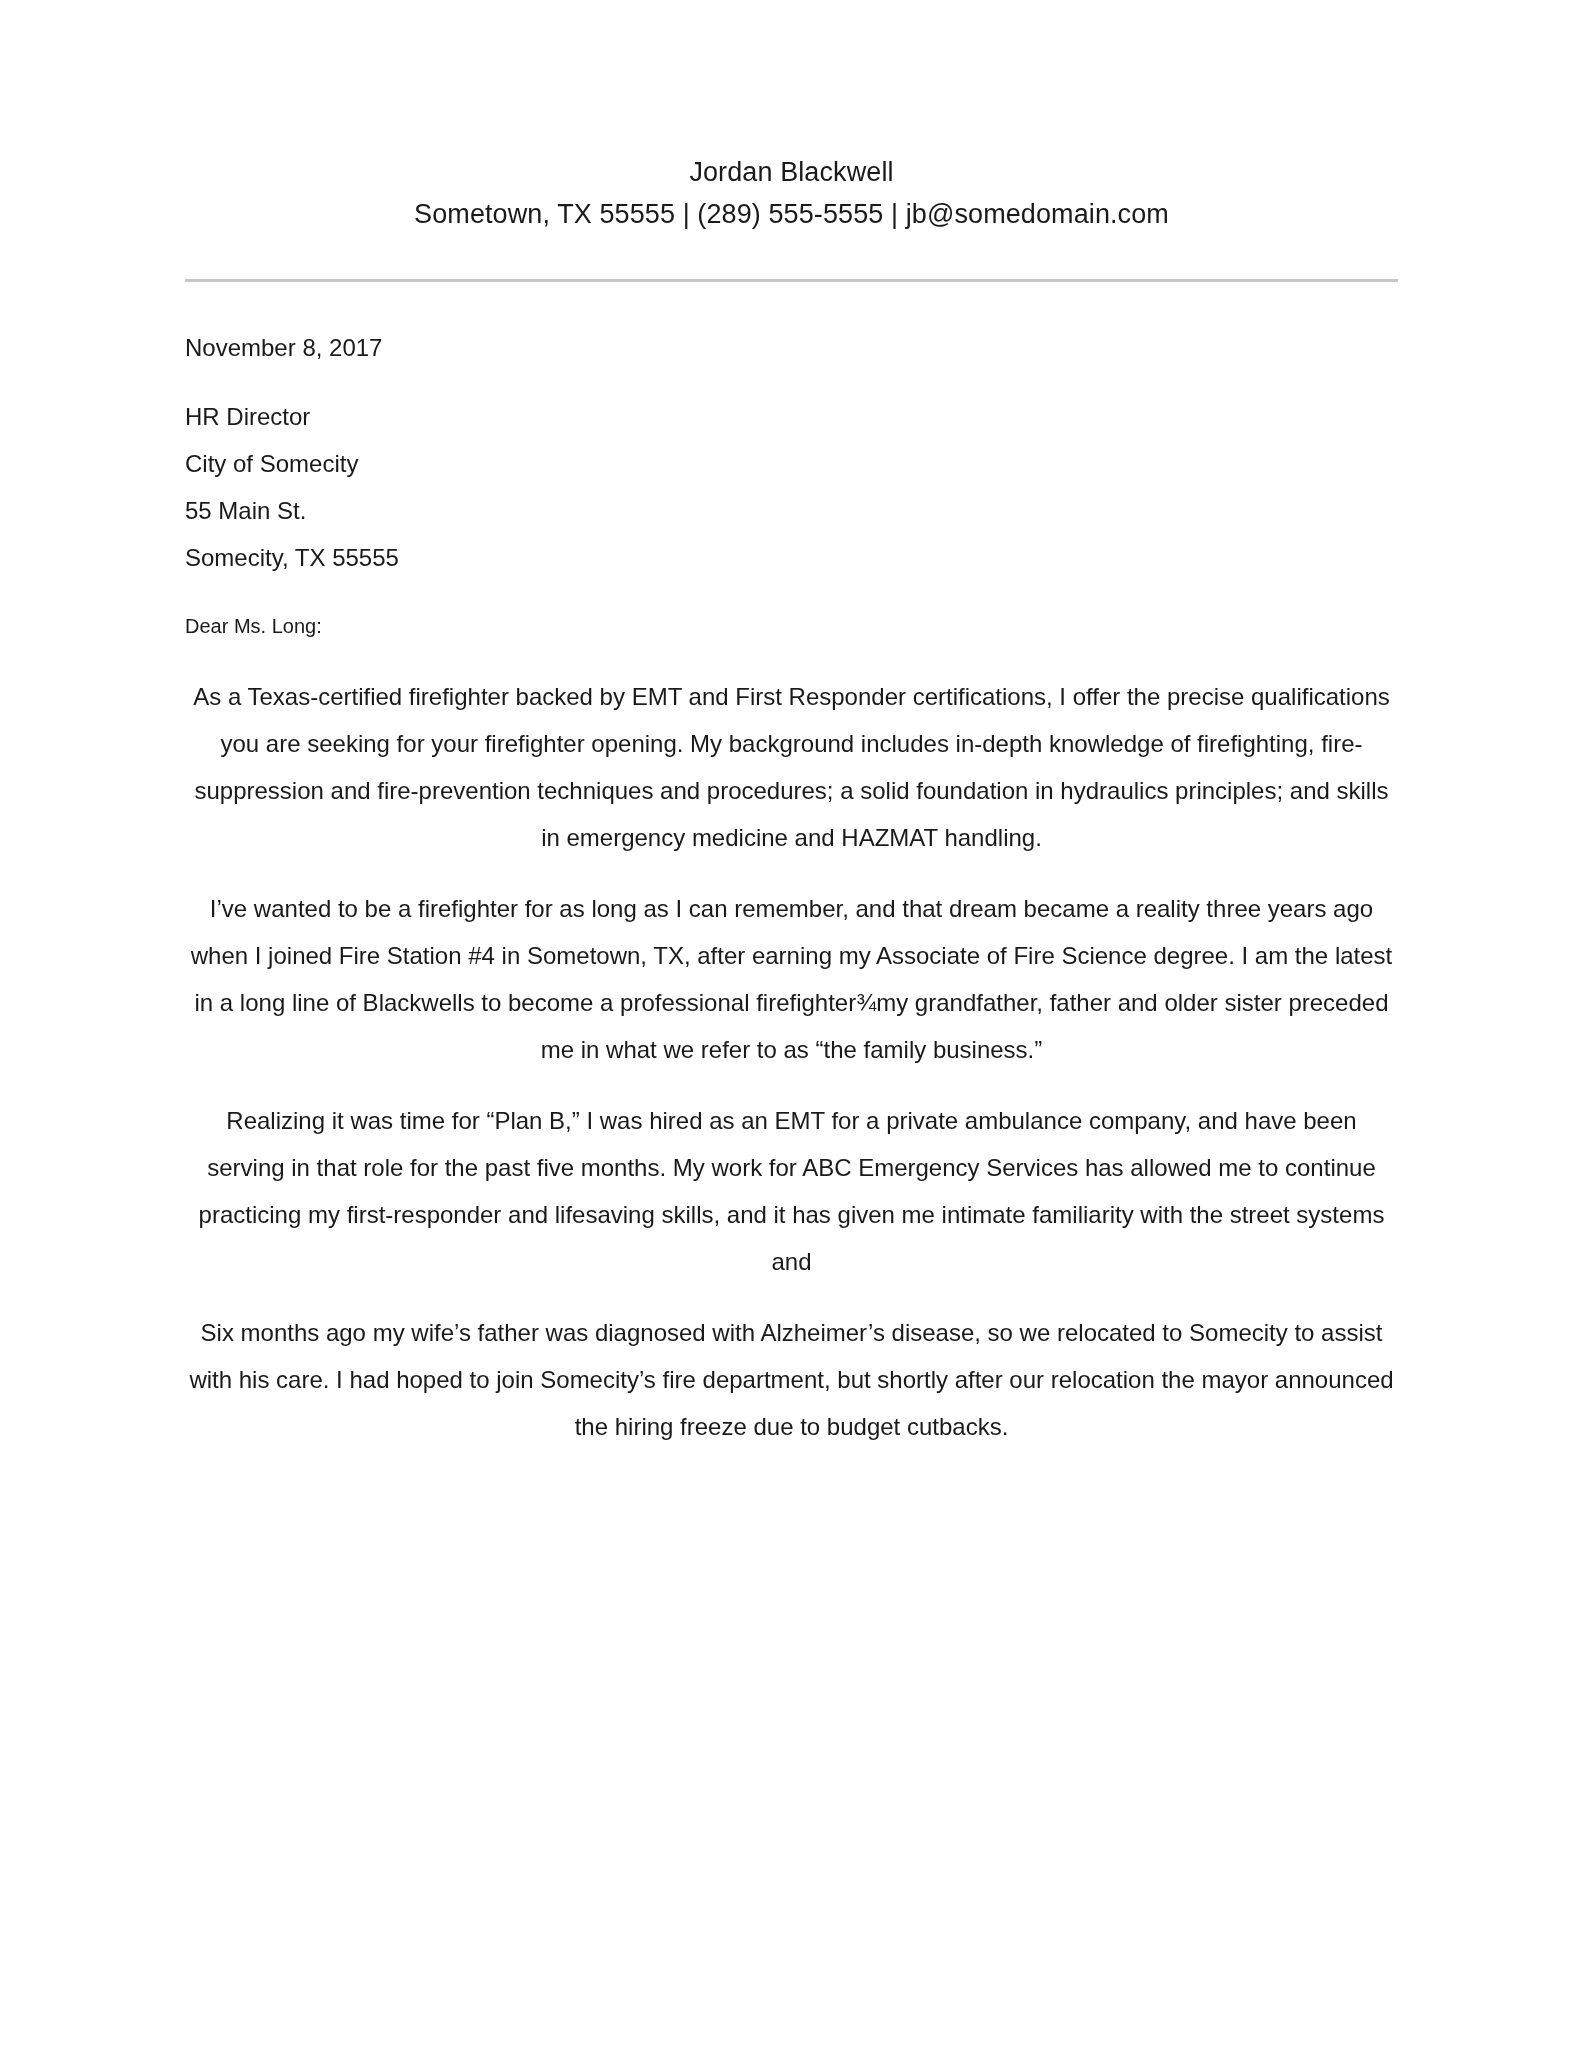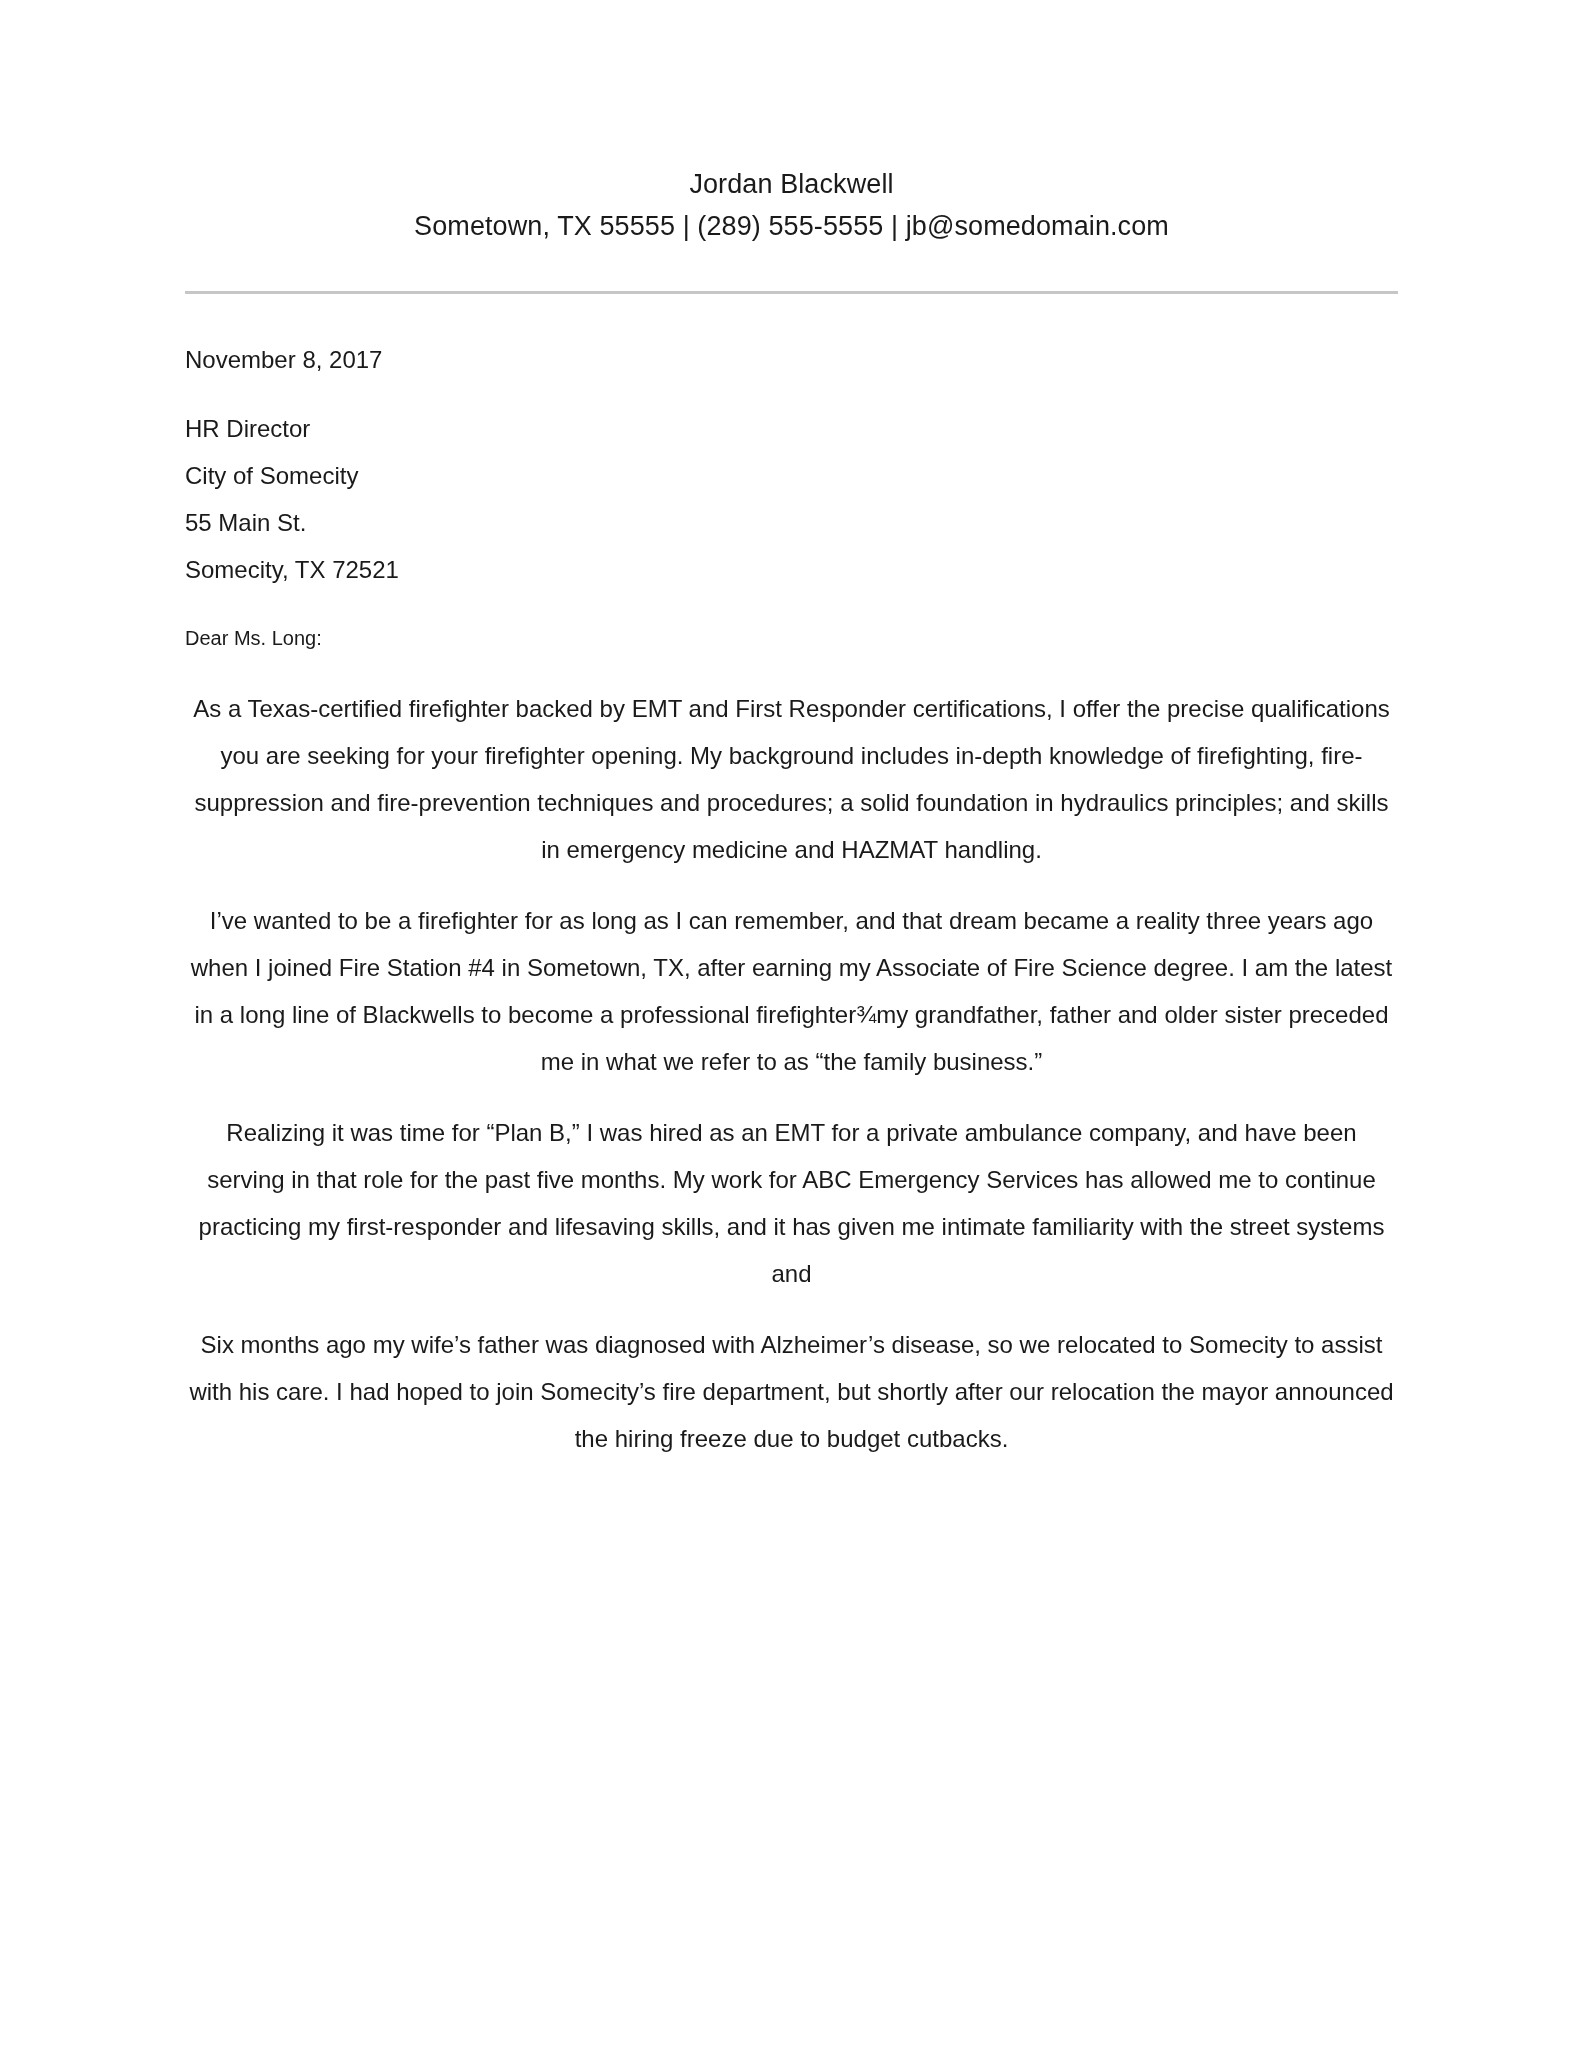--- a/index.html
+++ b/index.html
@@ -16,21 +16,21 @@
     position: relative;
     width: 1583px;
     height: 2048px;
     background: #ffffff;
     box-sizing: border-box;
     overflow: hidden;
   }
   .sheet {
     position: absolute;
     left: 185px;
-    top: 16px;
+    top: 4px;
     width: 1213px;
   }
 
   
   .letterhead {
     padding-top: 148px;
     text-align: center;
   }
   .lh-name {
     font-size: 27px;
@@ -100,21 +100,21 @@
     <div class="rule" style="background: rgb(198, 198, 198);"></div>
 
     <div class="letter-body">
 
       <div class="date-line">November 8, 2017</div>
 
       <div class="address-block">
         <div class="address-line">HR Director</div>
         <div class="address-line">City of Somecity</div>
         <div class="address-line">55 Main St.</div>
-        <div class="address-line">Somecity, TX 72521</div>
+        <div class="address-line">Somecity, TX 55555</div>
       </div>
 
       <div class="salutation">Dear Ms. Long:</div>
 
       <p class="para">As a Texas-certified firefighter backed by EMT and First Responder certifications, I offer the precise qualifications you are seeking for your firefighter opening. My background includes in-depth knowledge of firefighting, fire-suppression and fire-prevention techniques and procedures; a solid foundation in hydraulics principles; and skills in emergency medicine and HAZMAT handling.</p>
       <p class="para">I’ve wanted to be a firefighter for as long as I can remember, and that dream became a reality three years ago when I joined Fire Station #4 in Sometown, TX, after earning my Associate of Fire Science degree. I am the latest in a long line of Blackwells to become a professional firefighter¾my grandfather, father and older sister preceded me in what we refer to as “the family business.”</p>
       <p class="para">Realizing it was time for “Plan B,” I was hired as an EMT for a private ambulance company, and have been serving in that role for the past five months. My work for ABC Emergency Services has allowed me to continue practicing my first-responder and lifesaving skills, and it has given me intimate familiarity with the street systems and</p>
       <p class="para">Six months ago my wife’s father was diagnosed with Alzheimer’s disease, so we relocated to Somecity to assist with his care. I had hoped to join Somecity’s fire department, but shortly after our relocation the mayor announced the hiring freeze due to budget cutbacks.</p>
 
     </div>

